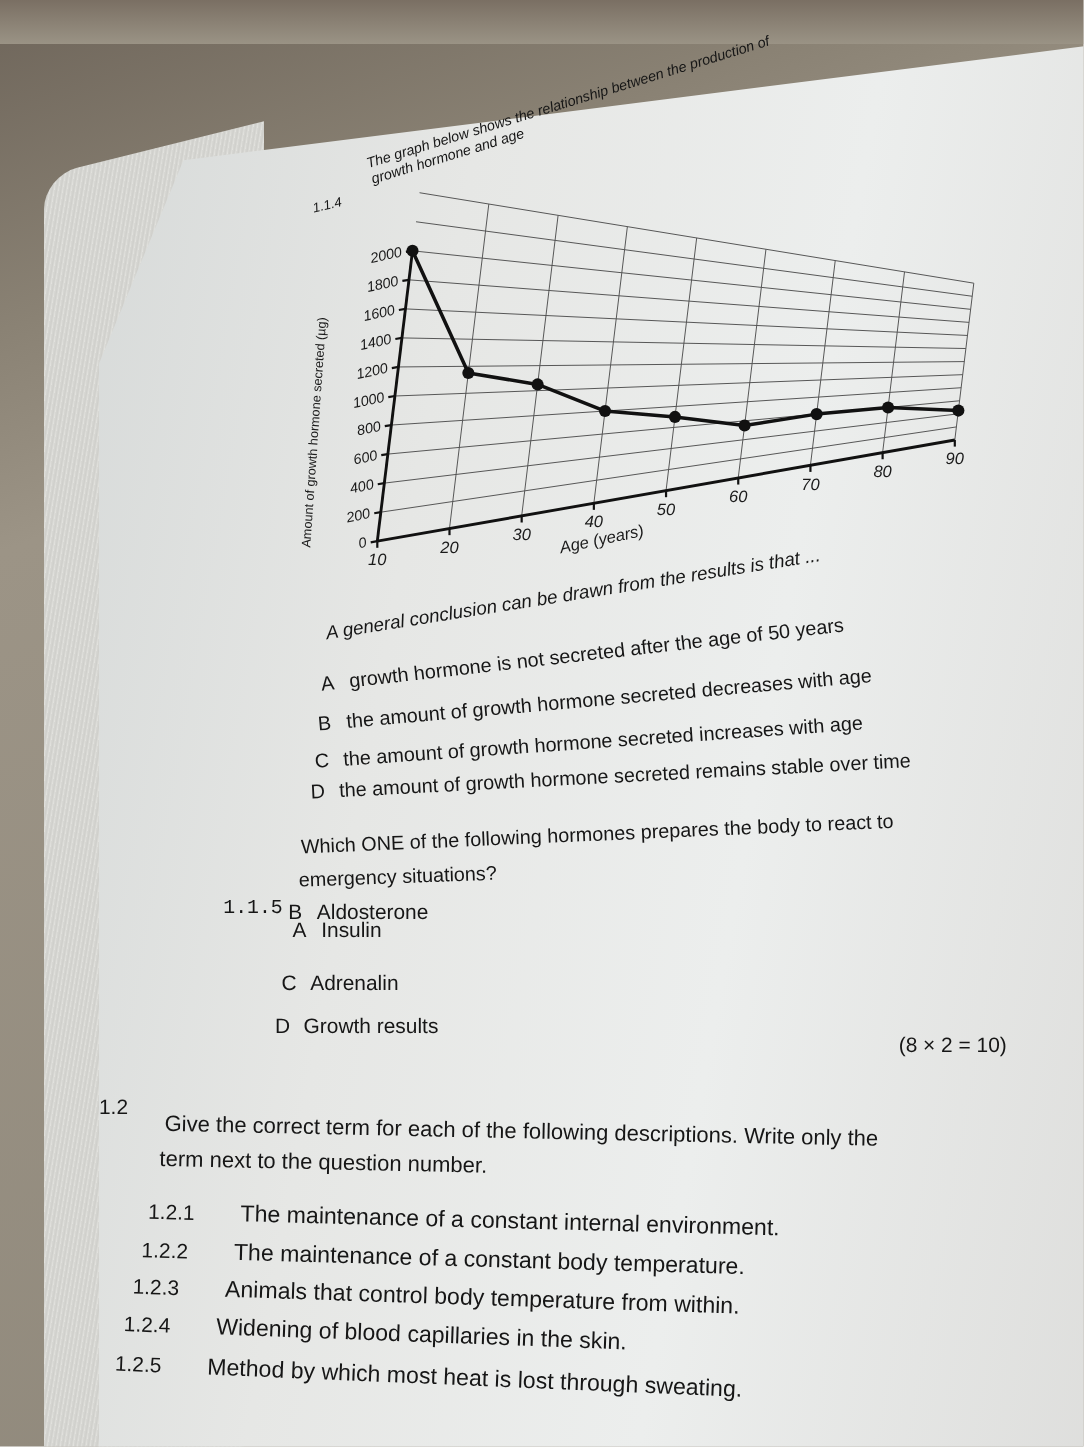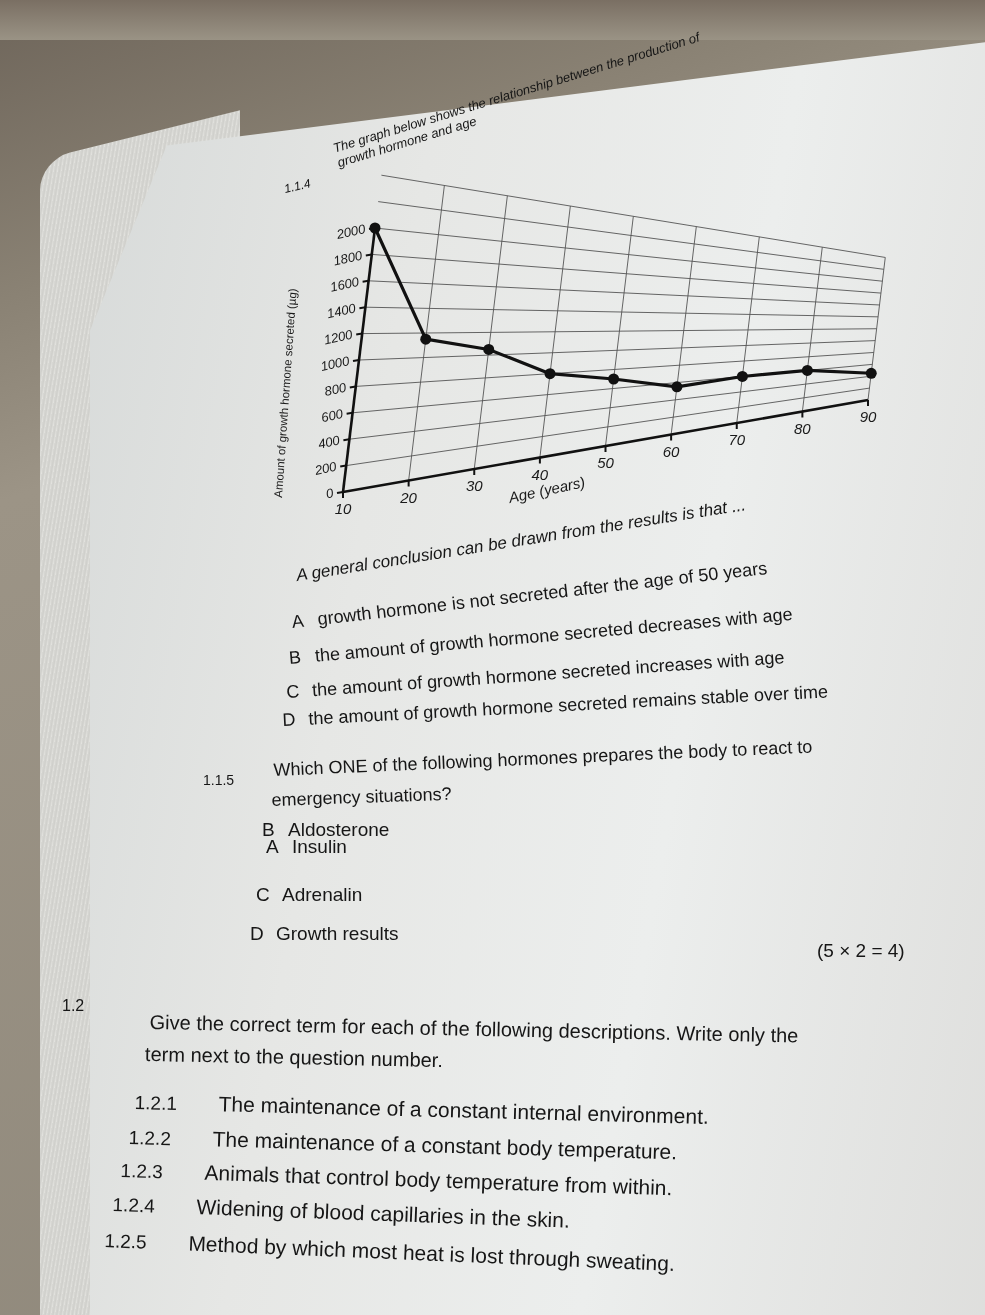--- a/index.html
+++ b/index.html
@@ -33,26 +33,26 @@
   .q114-text { left: 340px; top: 140px; font-size: 13px; font-style: italic; transform: rotate(-17deg); line-height: 15px; }
 
   .chart { position: absolute; left: 250px; top: 100px; width: 640px; height: 420px; }
   .chart svg { width: 100%; height: 100%; overflow: visible; }
 
   .conclusion { left: 298px; top: 566px; font-size: 17px; font-style: italic; transform: rotate(-9deg); }
   .opt { position: absolute; white-space: nowrap; font-size: 18px; transform-origin: left bottom; }
   .opt .letter { display: inline-block; width: 26px; }
 
   .q115 { position: absolute; white-space: nowrap; font-size: 18px; transform-origin: left bottom; }
-  .q115-num { position: absolute; left: 203px; top: 772px; font-size: 14px; }
+  .q115-num { position: absolute; left: 203px; top: 816px; font-size: 18px; font-family: Liberation Mono, monospace; }
   .hopt { position: absolute; font-size: 19px; white-space: nowrap; }
   .hopt .letter { display: inline-block; width: 26px; }
   .marks { position: absolute; left: 817px; top: 940px; font-size: 19px; }
 
-  .q12-num { position: absolute; left: 62px; top: 997px; font-size: 16px; }
+  .q12-num { position: absolute; left: 90px; top: 997px; font-size: 19px; }
   .q12-text { position: absolute; left: 150px; top: 1006px; font-size: 20px; line-height: 32px; transform: rotate(1.2deg); transform-origin: left top; white-space: nowrap; }
   .sub { position: absolute; font-size: 21px; white-space: nowrap; transform-origin: left top; }
   .sub .num { display: inline-block; width: 84px; font-size: 19px; }
 </style>
 </head>
 <body>
 
 <div class="shelf"></div>
 <div class="page-stack"></div>
 <div class="page"></div>
@@ -176,21 +176,21 @@
   </div>
   <div class="hopt" style="left:262px; top:819px;">
     <span class="letter">B</span><span>Aldosterone</span>
   </div>
   <div class="hopt" style="left:256px; top:884px;">
     <span class="letter">C</span><span>Adrenalin</span>
   </div>
   <div class="hopt" style="left:250px; top:923px;">
     <span class="letter">D</span><span>Growth results</span>
   </div>
-  <div class="marks">(5 × 2 = 4)</div>
+  <div class="marks">(8 × 2 = 10)</div>
 
   <div class="q12-num">1.2</div>
   <div class="q12-text">
     <div>Give the correct term for each of the following descriptions. Write only the</div>
     <div style="margin-left:-4px">term next to the question number.</div>
   </div>
 
   <div class="sub" style="left:135px; top:1090px; transform: rotate(1.5deg);">
     <span class="num">1.2.1</span><span>The maintenance of a constant internal environment.</span>
   </div>

